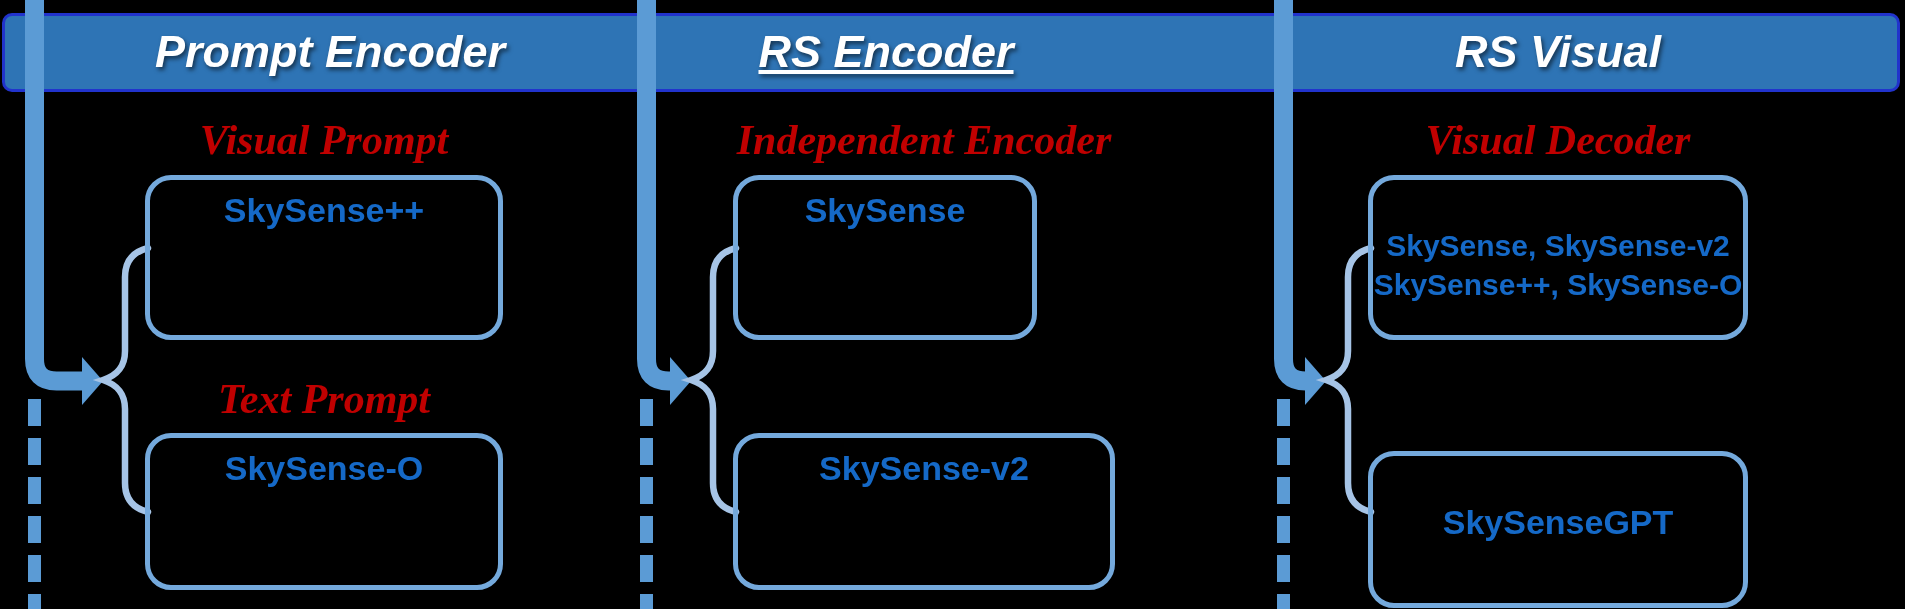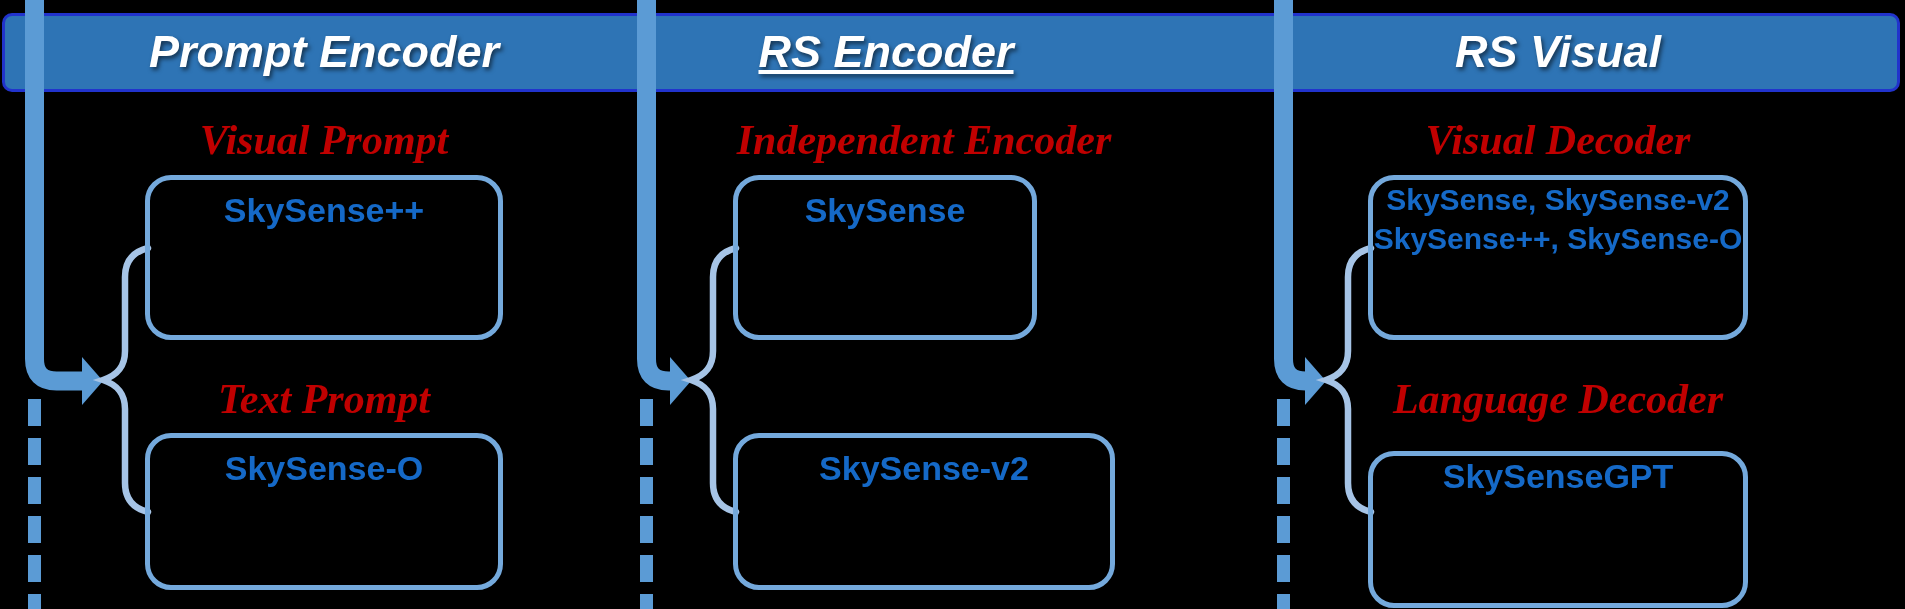--- a/index.html
+++ b/index.html
@@ -44,21 +44,21 @@
     text-align:center;
   }
   .box .model{
     display:block;
     color:var(--model_blue);
     font-size:34px;font-weight:bold;line-height:40px;
     white-space:nowrap;
   }
   .box.small .model{font-size:30px;line-height:39px;}
   .pt20{padding-top:10px;}
-  .pt46{}
+  .pt46{padding-top:46px;}
 </style>
 </head>
 <body>
 
 <div id="canvas">
 
   <div class="band"></div>
 
   <svg class="flowlayer" width="1905" height="609" viewBox="0 0 1905 609">
 
@@ -74,21 +74,21 @@
     <path class="dashline" d="M646.5 399 L646.5 609"></path>
     <path class="brace" d="M736 248 C720 252 713 262 713 277 L713 351 C713 366 706 375 691 380 C706 385 713 394 713 409 L713 483 C713 498 720 508 736 512"></path>
 
     <rect class="bar" x="1274" y="0" width="19" height="332"></rect>
     <path class="flow" d="M1283.5 325 L1283.5 359 Q1283.5 381 1305.5 381"></path>
     <polygon class="head" points="1305,357 1326,381 1305,405"></polygon>
     <path class="dashline" d="M1283.5 399 L1283.5 609"></path>
     <path class="brace" d="M1371 248 C1355 252 1348 262 1348 277 L1348 351 C1348 366 1341 375 1326 380 C1341 385 1348 394 1348 409 L1348 483 C1348 498 1355 508 1371 512"></path>
   </svg>
 
-  <div class="title" style="left:44px;">Prompt Encoder</div>
+  <div class="title" style="left:44px;padding-left:6px;">Prompt Encoder</div>
   <div class="rlabel" style="left:24px;top:112px;">Visual Prompt</div>
   <div class="box pt20" style="left:145px;top:175px;width:358px;height:165px;">
     <span class="model">SkySense++</span>
   </div>
   <div class="rlabel" style="left:24px;top:371px;">Text Prompt</div>
   <div class="box pt20" style="left:145px;top:433px;width:358px;height:157px;">
     <span class="model">SkySense-O</span>
   </div>
 
   <div class="title" style="left:606px;text-decoration:underline;">RS Encoder</div>
@@ -99,18 +99,17 @@
   <div class="box pt20" style="left:733px;top:433px;width:382px;height:157px;">
     <span class="model">SkySense-v2</span>
   </div>
 
   <div class="title" style="left:1278px;">RS Visual</div>
   <div class="rlabel" style="left:1258px;top:112px;">Visual Decoder</div>
   <div class="box small pt46" style="left:1368px;top:175px;width:380px;height:165px;">
     <span class="model">SkySense, SkySense-v2</span>
     <span class="model">SkySense++, SkySense-O</span>
   </div>
-  <div class="rlabel" style="left:1258px;top:371px;">Language Decoder</div>
   <div class="box pt46" style="left:1368px;top:433px;width:380px;height:157px;margin-top:18px;">
     <span class="model">SkySenseGPT</span>
   </div>
 
 </div>
 
 </body></html>

